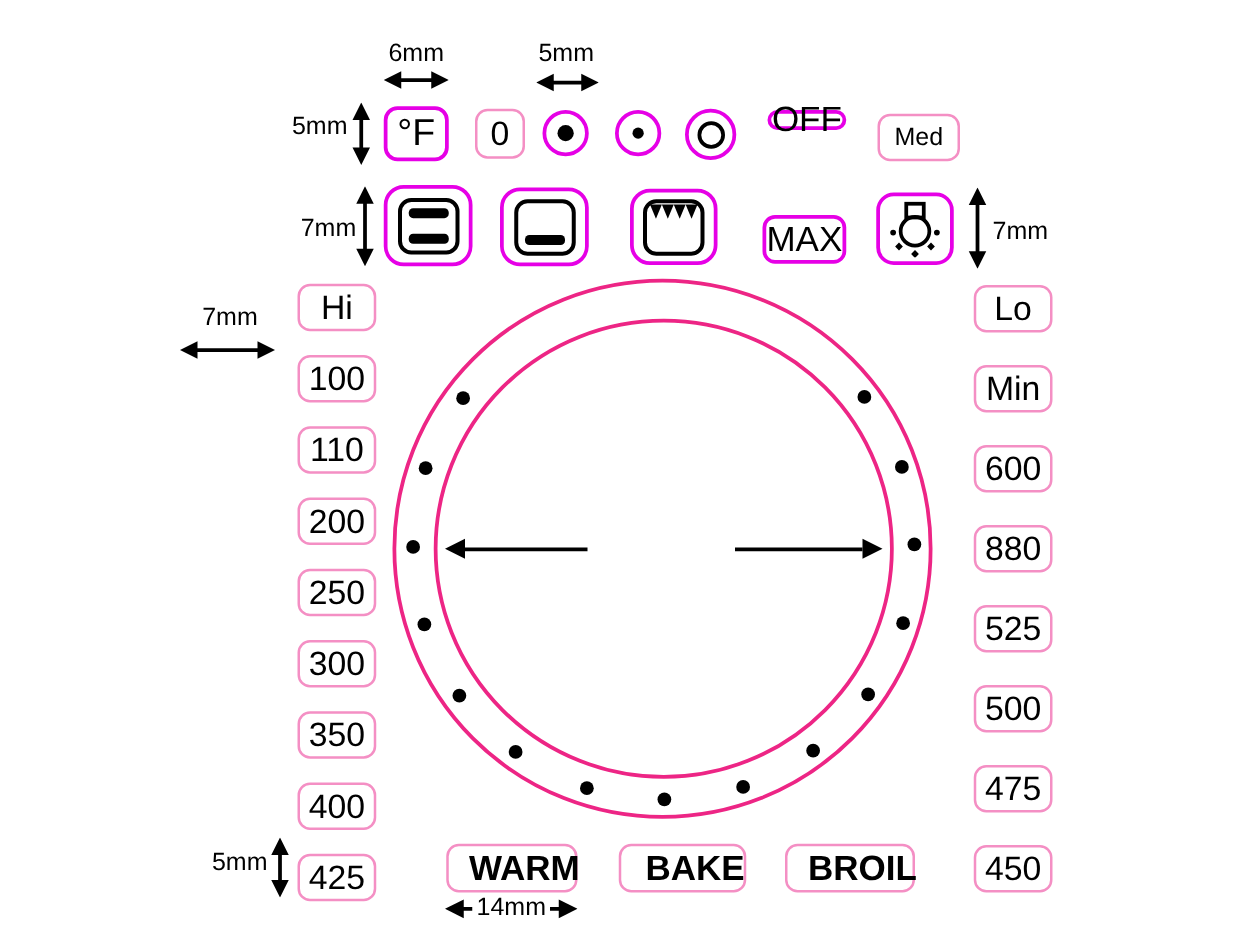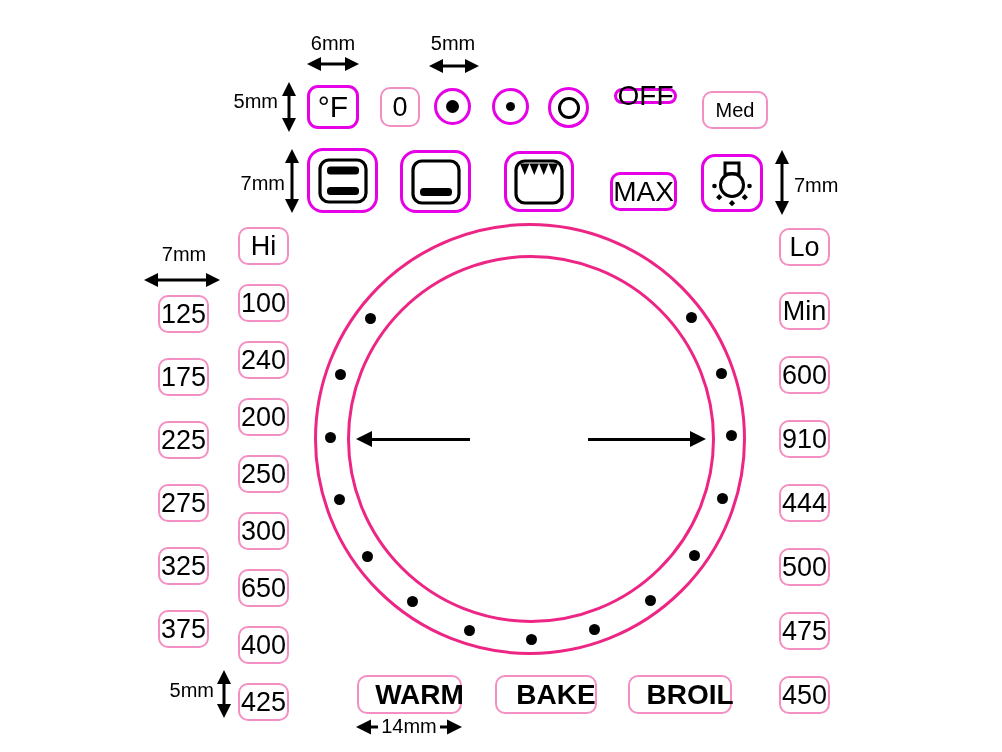--- a/index.html
+++ b/index.html
@@ -19,21 +19,21 @@
     background:#fff;color:var(--ink);box-sizing:border-box;line-height:1;
   }
   .magenta{border:3px solid var(--magenta);border-radius:11px;}
   .pink{border:2.5px solid var(--pink);border-radius:10px;}
   .dim{
     position:absolute;font-size:20px;color:var(--ink);text-align:center;line-height:1.1;
   }
   .dim.r{text-align:right;} .dim.l{text-align:left;}
   .col{position:absolute;display:flex;flex-direction:column;align-items:center;}
   .cbox{
-    width:51px;height:38px;display:flex;align-items:center;justify-content:center;
+    width:63px;height:38px;display:flex;align-items:center;justify-content:center;
     border:2.5px solid var(--pink);border-radius:10px;background:#fff;
     font-size:27px;box-sizing:border-box;flex:none;
   }
   .ringwrap{position:absolute;border:3px solid var(--magenta);border-radius:50%;
     box-sizing:border-box;display:flex;align-items:center;justify-content:center;background:#fff;}
   .blackdot{border-radius:50%;background:var(--ink);}
   .blackring{border:3px solid var(--ink);border-radius:50%;box-sizing:border-box;background:#fff;}
   .line{position:absolute;background:var(--ink);}
   .tri-left{position:absolute;width:0;height:0;border-top:8px solid transparent;
     border-bottom:8px solid transparent;border-right:16px solid var(--ink);}
@@ -154,45 +154,37 @@
     </div>
   <div class="dim r" style="left:162px;top:679px;width:52px">5mm</div>
   <div class="abs" style="left:215px;top:670px;width:18px;height:48px">
       <svg width="18" height="48" viewBox="0 0 18 48">
         <line x1="9" y1="8" x2="9" y2="40" stroke="#000" stroke-width="3"></line>
            <polygon points="9,0 2,14 16,14" fill="#000"></polygon>
            <polygon points="9,48 2,34 16,34" fill="#000"></polygon>
       </svg>
     </div>
 
-  <div class="col" id="col-left-outer" style="left:158px;top:295px;gap:25px">
-      <div class="cbox">125</div>
-      <div class="cbox">175</div>
-      <div class="cbox">225</div>
-      <div class="cbox">275</div>
-      <div class="cbox">325</div>
-      <div class="cbox">375</div>
-    </div>
   <div class="col" id="col-left-inner" style="left:238px;top:227px;gap:19px">
       <div class="cbox">Hi</div>
       <div class="cbox">100</div>
-      <div class="cbox">240</div>
+      <div class="cbox">110</div>
       <div class="cbox">200</div>
       <div class="cbox">250</div>
       <div class="cbox">300</div>
-      <div class="cbox">650</div>
+      <div class="cbox">350</div>
       <div class="cbox">400</div>
       <div class="cbox">425</div>
     </div>
   <div class="col" id="col-right" style="left:779px;top:228px;gap:26px">
       <div class="cbox">Lo</div>
       <div class="cbox">Min</div>
       <div class="cbox">600</div>
-      <div class="cbox">910</div>
-      <div class="cbox">444</div>
+      <div class="cbox">880</div>
+      <div class="cbox">525</div>
       <div class="cbox">500</div>
       <div class="cbox">475</div>
       <div class="cbox">450</div>
     </div>
 
   <div class="dialcircle" style="left:314px;top:223px;width:432px;height:432px"></div>
   <div class="dialcircle" style="left:347px;top:255px;width:368px;height:368px"></div>
   <div id="dial-dots">
       <span class="dialdot" style="left: 364.553px; top: 313.096px;"></span>
       <span class="dialdot" style="left: 335.066px; top: 369.19px;"></span>

